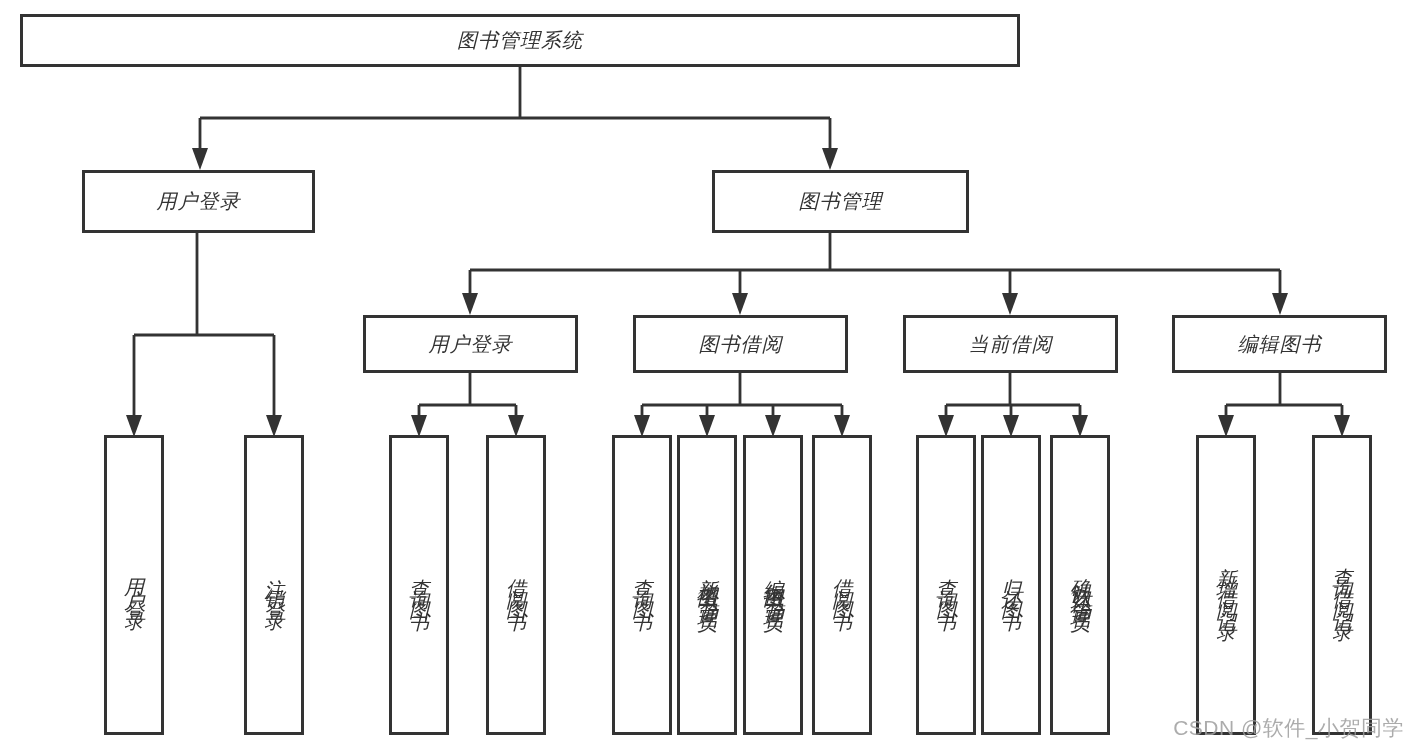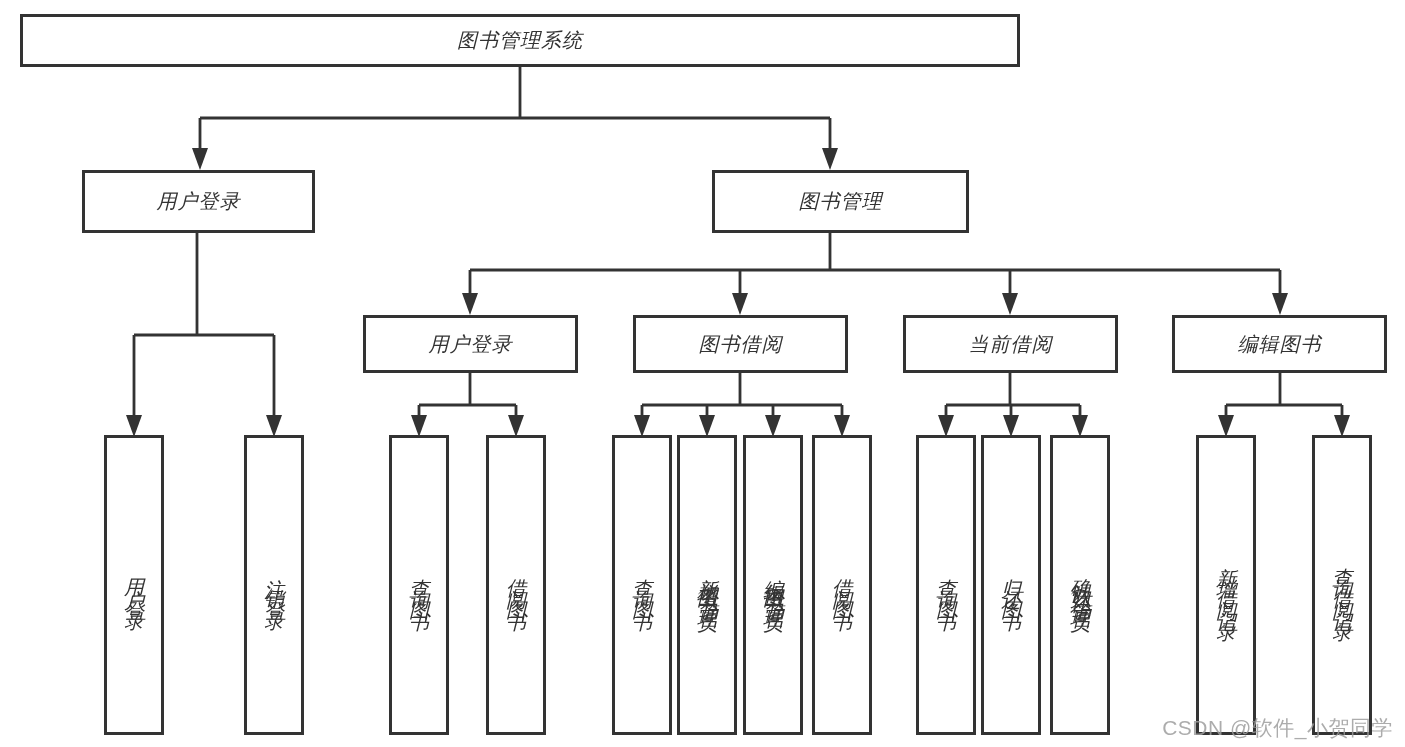--- a/index.html
+++ b/index.html
@@ -37,21 +37,21 @@
   }
   .node.v{
     writing-mode:vertical-rl;
     text-orientation:mixed;
     letter-spacing:11px;
     white-space:normal;
   }
   .node.v.long{letter-spacing:5px;}
   .watermark{
     position:absolute;
-    right:12px;bottom:5px;
+    right:1px;bottom:5px;
     z-index:5;
     font-size:21px;
     color:var(--watermark);
     opacity:.85;
     letter-spacing:.5px;
   }
 </style>
 </head>
 <body>
 

